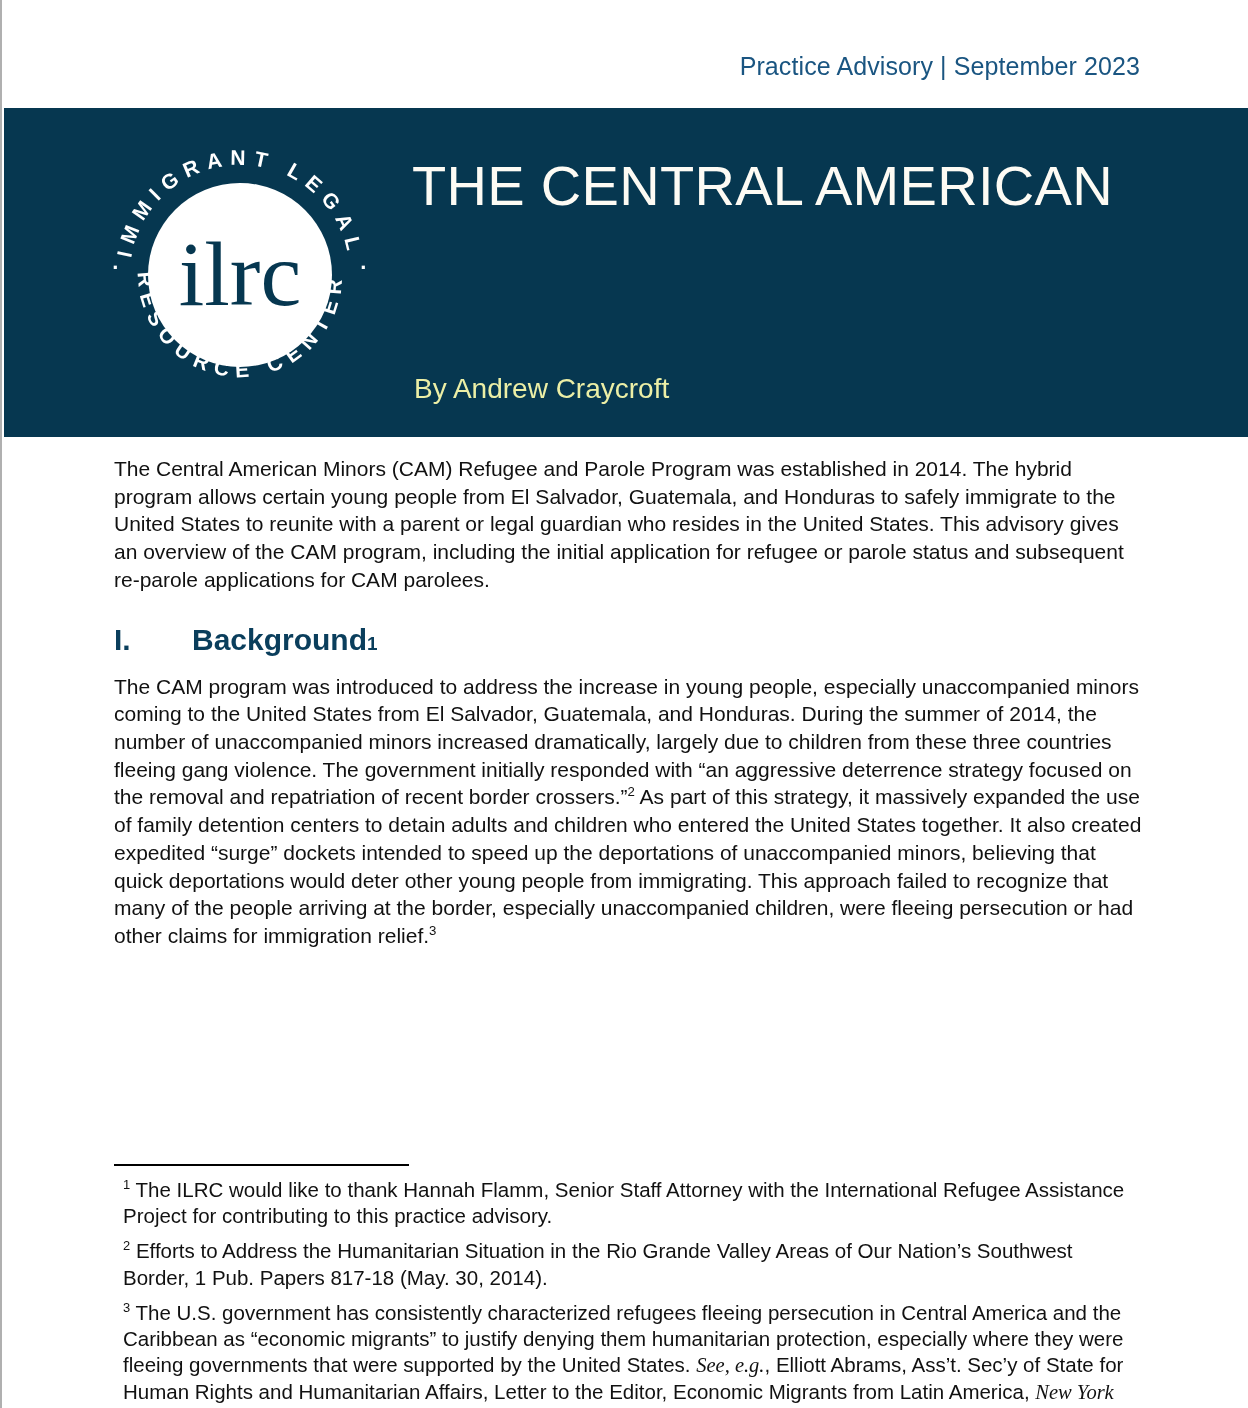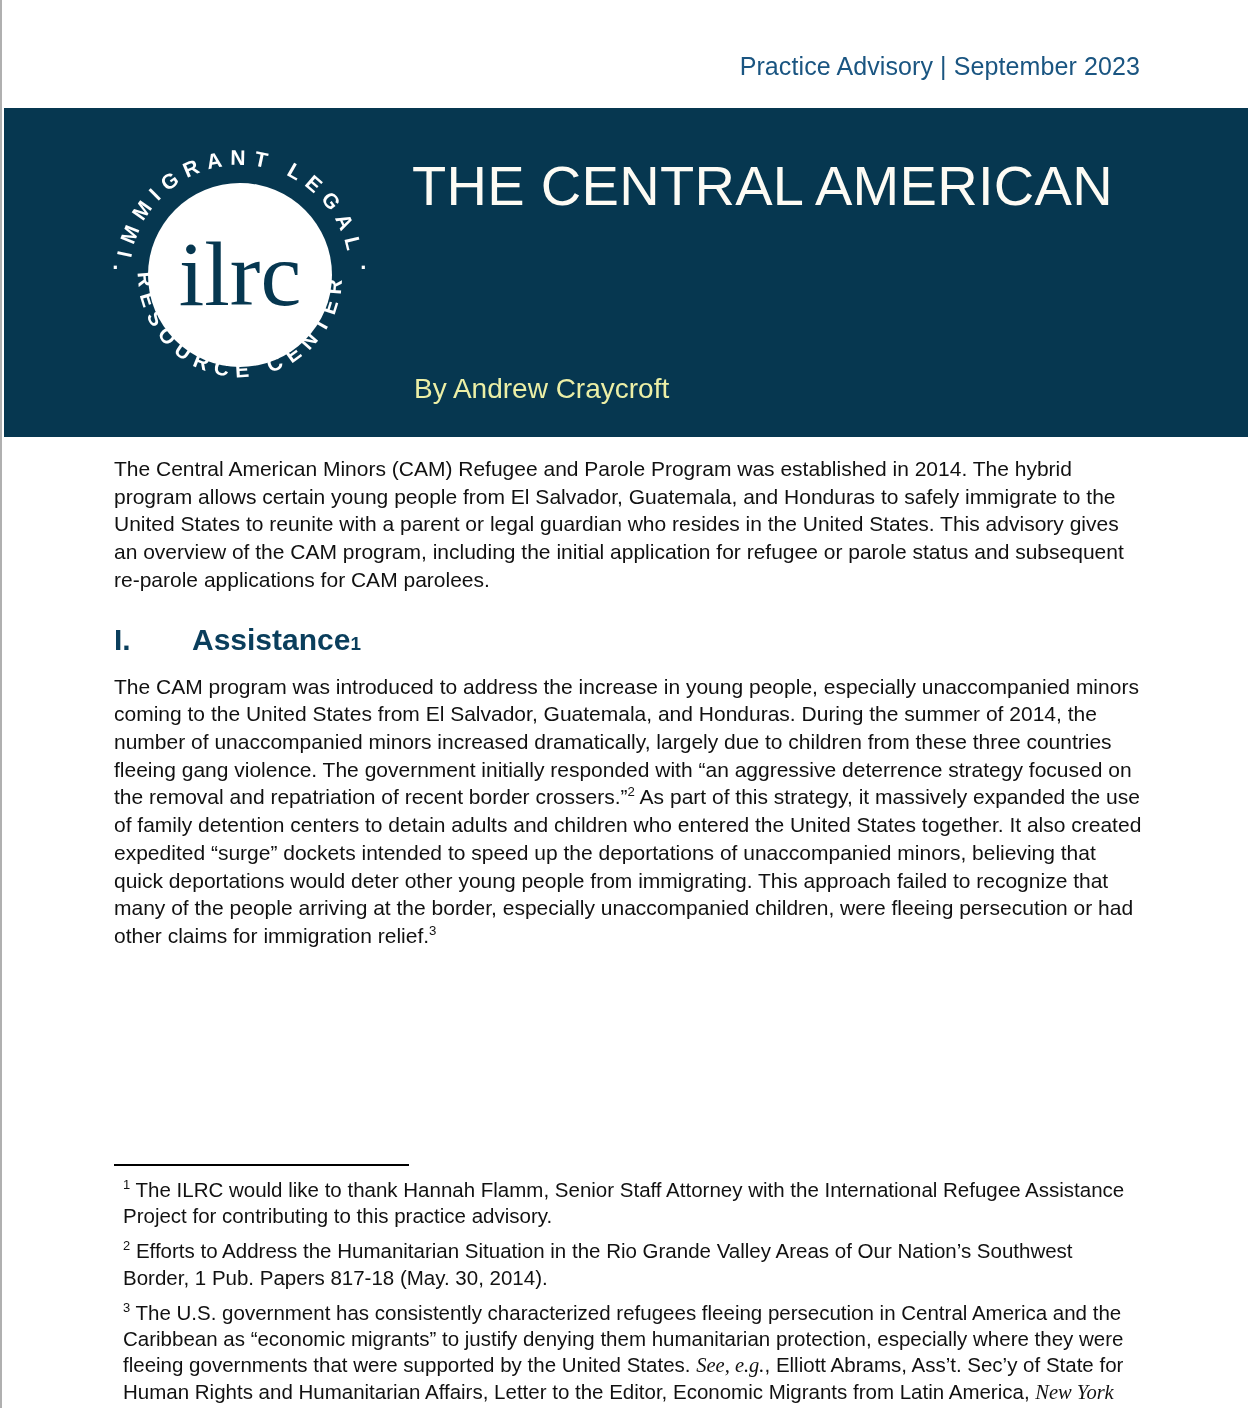--- a/index.html
+++ b/index.html
@@ -166,21 +166,21 @@
 
     <div class="doc-author">By Andrew Craycroft</div>
   </div>
 
   <div class="body-area">
 
     <p class="body-par">The Central American Minors (CAM) Refugee and Parole Program was established in 2014. The hybrid program allows certain young people from El Salvador, Guatemala, and Honduras to safely immigrate to the United States to reunite with a parent or legal guardian who resides in the United States. This advisory gives an overview of the CAM program, including the initial application for refugee or parole status and subsequent re-parole applications for CAM parolees.</p>
 
     <h2 class="section-head">
       <span class="numeral">I.</span>
-      <span class="heading-text">Assistance</span>
+      <span class="heading-text">Background</span>
         <sup>1</sup>
     </h2>
 
     <p class="body-par"><span>The CAM program was introduced to address the increase in young people, especially unaccompanied minors coming to the United States from El Salvador, Guatemala, and Honduras. During the summer of 2014, the number of unaccompanied minors increased dramatically, largely due to children from these three countries fleeing gang violence. The government initially responded with “an aggressive deterrence strategy focused on the removal and repatriation of recent border crossers.”</span><sup>2</sup><span> As part of this strategy, it massively expanded the use of family detention centers to detain adults and children who entered the United States together. It also created expedited “surge” dockets intended to speed up the deportations of unaccompanied minors, believing that quick deportations would deter other young people from immigrating. This approach failed to recognize that many of the people arriving at the border, especially unaccompanied children, were fleeing persecution or had other claims for immigration relief.</span><sup>3</sup></p>
   </div>
 
   <div class="footnotes">
     <div class="fn-rule"></div>
 
     <p class="footnote"><sup>1</sup>

